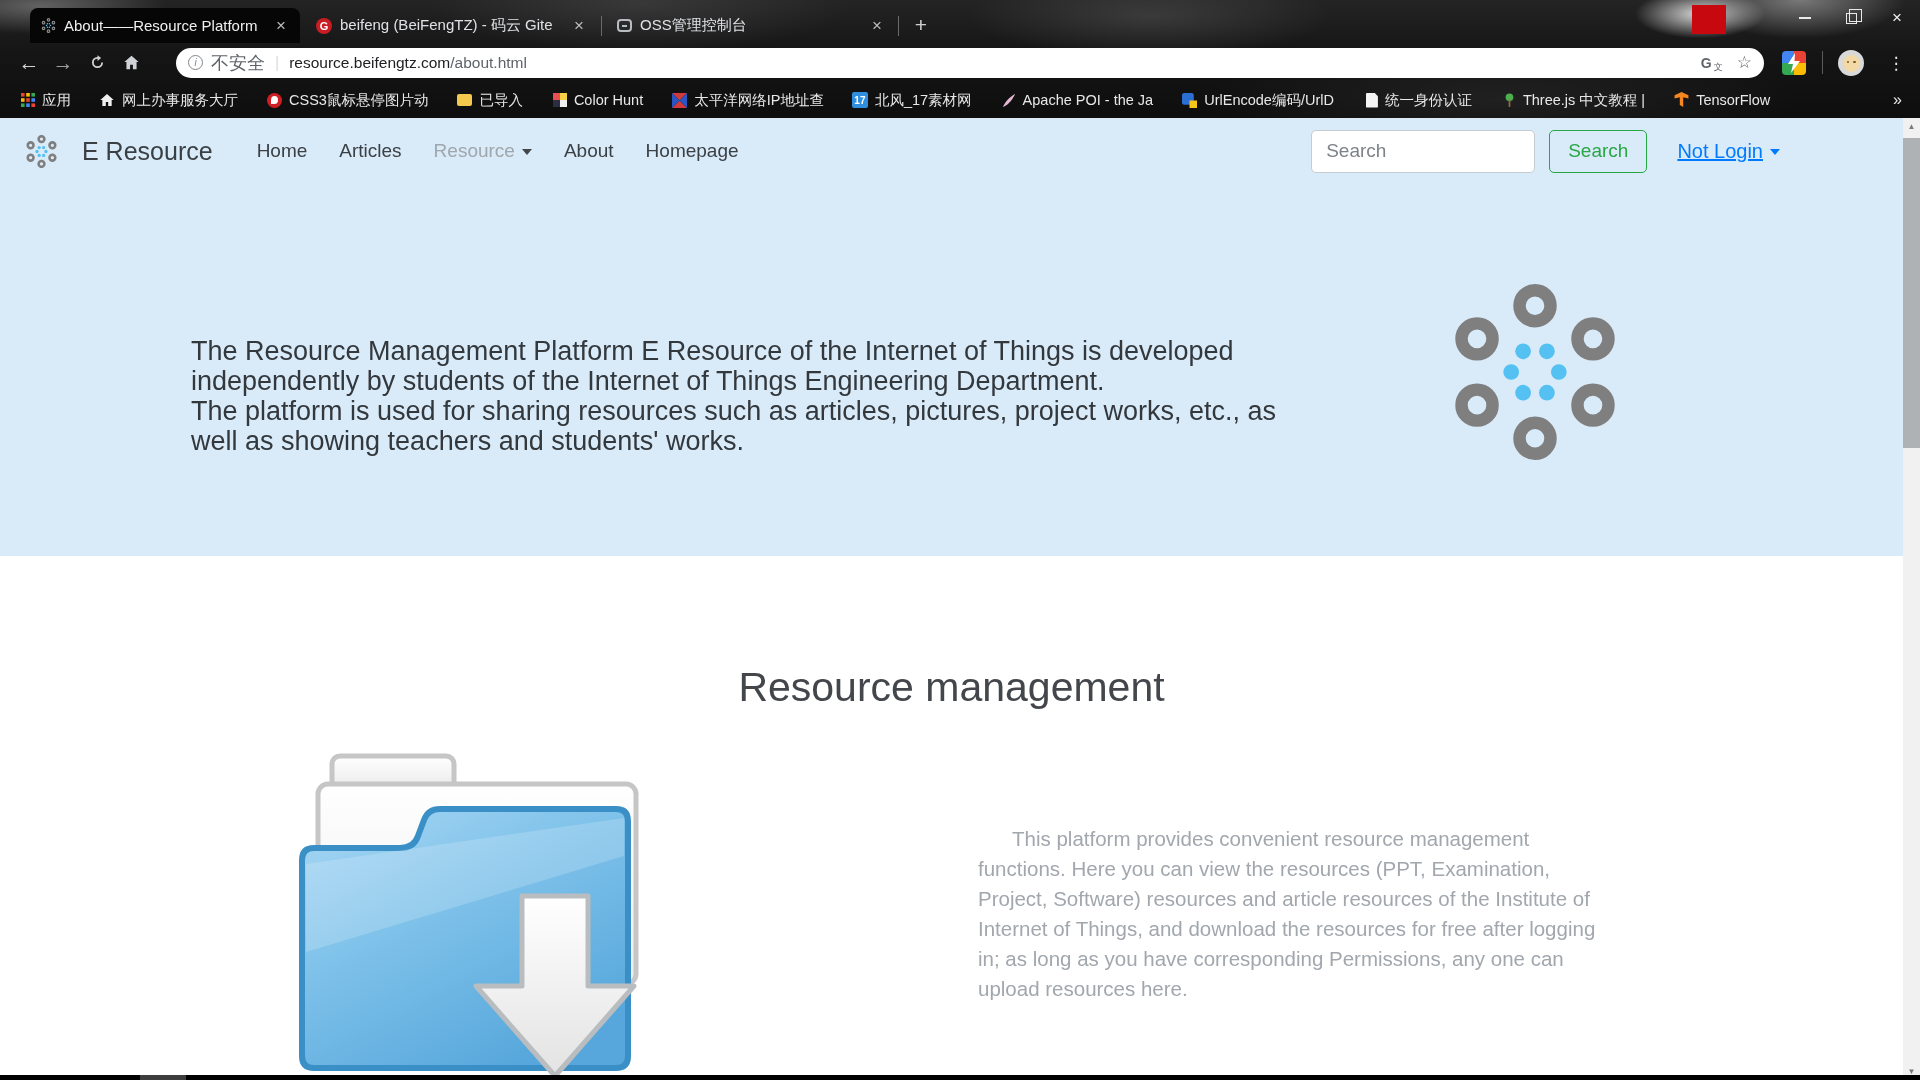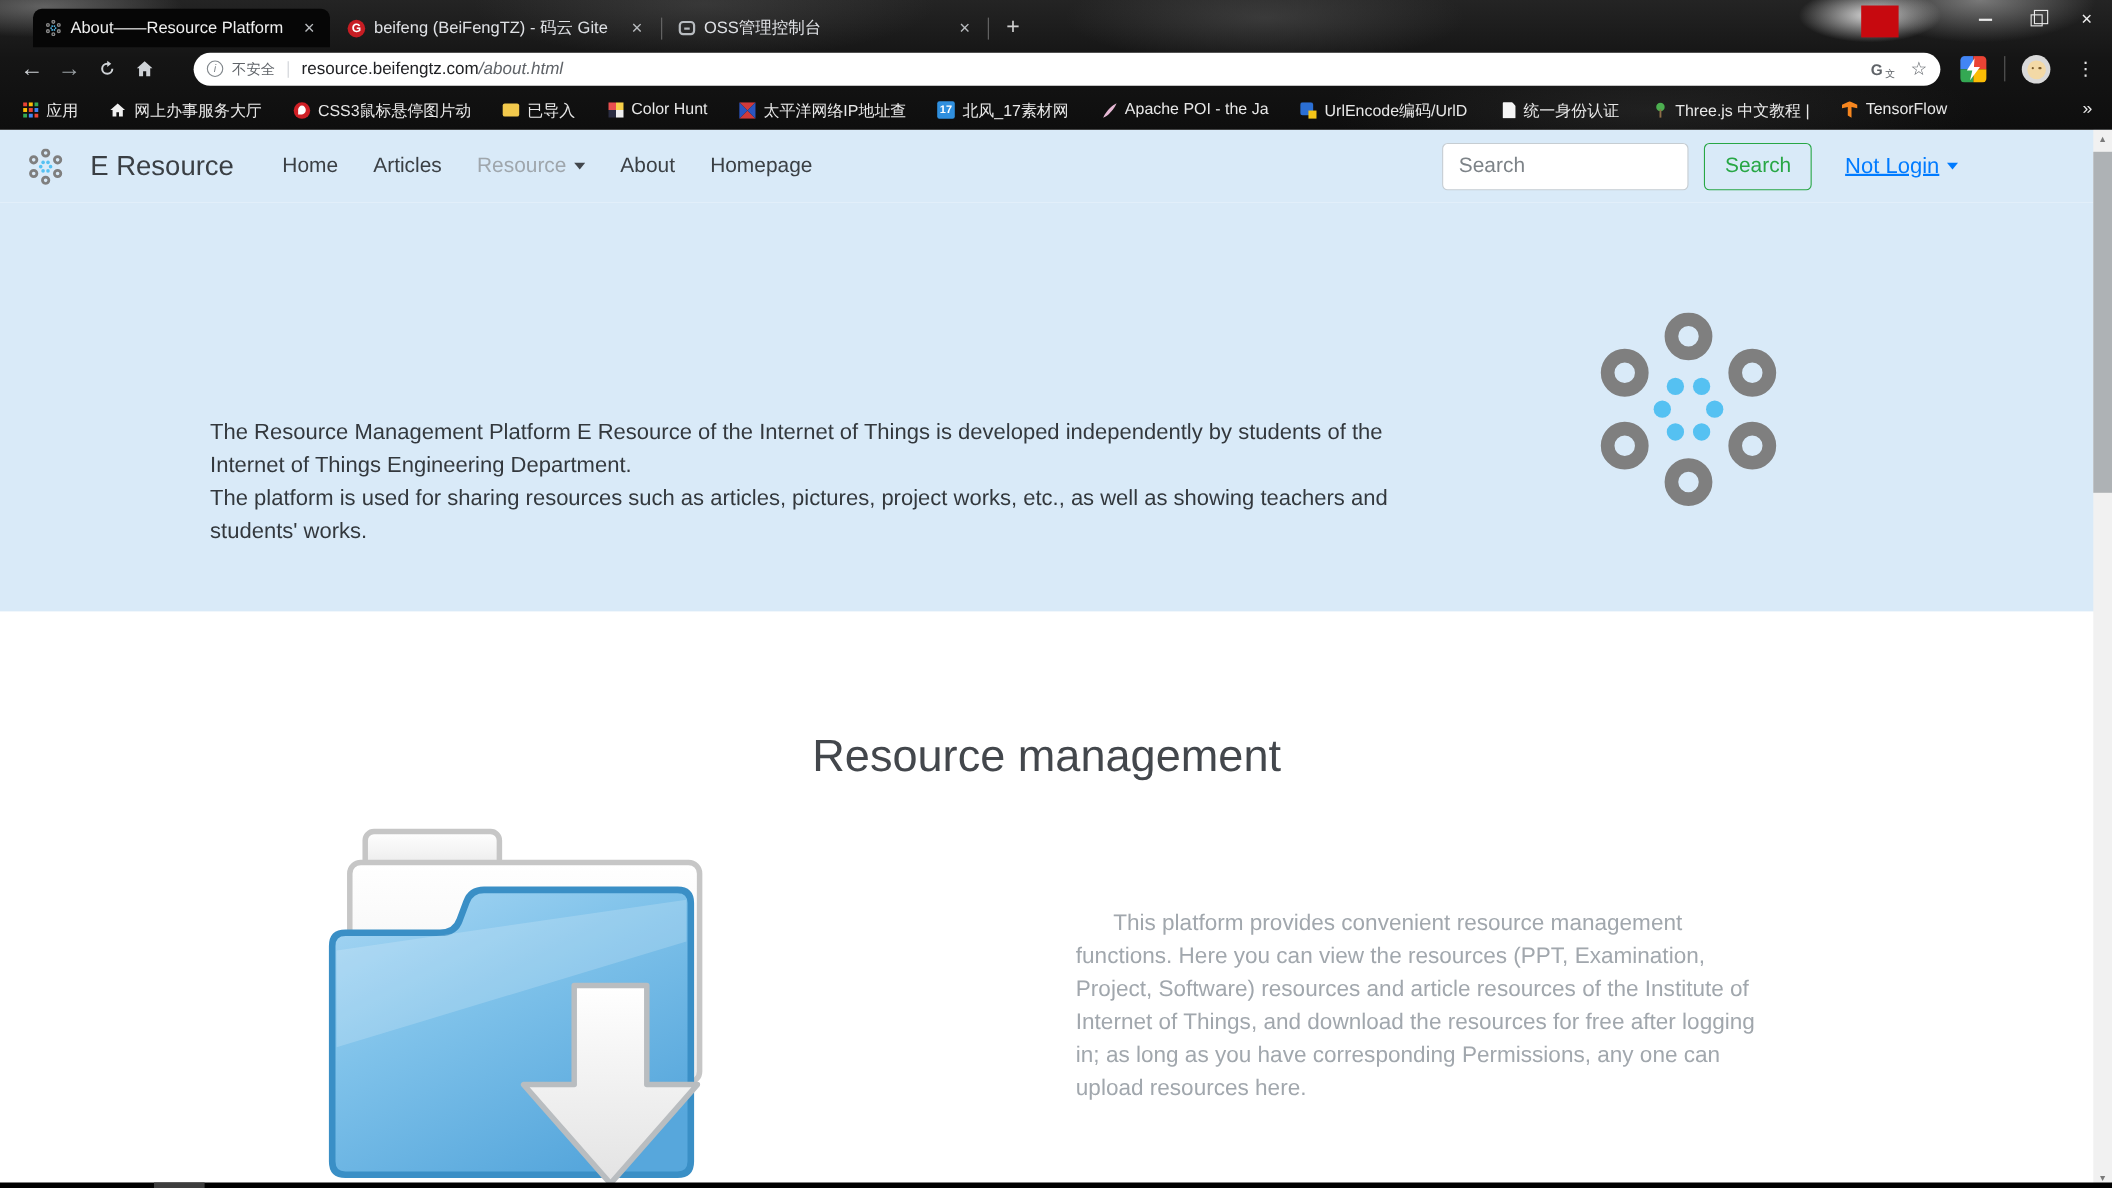--- a/index.html
+++ b/index.html
@@ -41,24 +41,24 @@
 
   
   .toolbar { position:absolute; top:43px; left:0; width:1920px; height:39px; display:flex; align-items:center; }
   .navbtn { width:34px; height:32px; display:flex; align-items:center; justify-content:center;
             font-size:21px; color:#cfd3d7; flex:none; }
   .navbtn.fwd { color:#9aa0a4; }
   .omnibox { position:absolute; left:176px; top:4.5px; width:1588px; height:30px; background:#fff;
              border-radius:15px; display:flex; align-items:center; padding:0 12px; }
   .info-ic { width:15px; height:15px; border:1.4px solid #80868b; border-radius:50%; color:#80868b;
              font-size:10px; display:flex; align-items:center; justify-content:center; font-style:italic; flex:none; }
-  .sec-label { color:#5f6368; font-size:13px; margin:0 10px 0 8px; }
+  .sec-label { color:#5f6368; font-size:18px; margin:0 10px 0 8px; }
   .omni-sep { color:#dadce0; font-size:16px; margin-right:10px; }
   .url-host { color:#202124; font-size:15.5px; }
-  .url-path { color:#5f6368; font-size:15.5px;font-style:italic; }
+  .url-path { color:#5f6368; font-size:15.5px; }
   .omni-right { margin-left:auto; display:flex; align-items:center; gap:16px; }
   .translate-ic { position:relative; color:#5f6368; font-size:14px; font-weight:bold; width:20px; }
   .translate-ic .wen { position:absolute; right:-2px; bottom:-3px; font-size:9px; font-weight:normal; }
   .star-ic { color:#5f6368; font-size:17px; }
   .ext-ic { position:absolute; left:1782px; top:8px; width:24px; height:24px; border-radius:4px; overflow:hidden;
             display:grid; grid-template-columns:1fr 1fr; grid-template-rows:1fr 1fr; }
   .ext-ic i { display:block; }
   .ext-bolt { position:absolute; left:1782px; top:8px; width:24px; height:24px; }
   .tb-sep { position:absolute; left:1822px; top:8px; width:1px; height:23px; background:#5a5a5a; }
   .avatar { position:absolute; left:1838px; top:7px; width:26px; height:26px; border-radius:50%;
@@ -98,22 +98,22 @@
   .nav-spacer { flex:1; }
   .search-input { width:224px; height:43px; border:1px solid #c6cdd2; border-radius:5px; background:#fff;
                   font-size:19px; padding:0 14px; color:#495057; outline:none; font-family:inherit; }
   .search-input::placeholder { color:#7d8388; }
   .search-btn { height:43px; padding:0 18px; margin-left:14px; border:1px solid #28a745; border-radius:5px;
                 background:transparent; color:#28a745; font-size:19px; font-family:inherit; }
   .login-link { margin-left:30px; margin-right:115px; color:#007bff; font-size:20px; white-space:nowrap;text-decoration:underline; }
 
   .hero { position:absolute; top:66px; left:0; width:1920px; height:372px; background:#d9eaf8; }
   .hero-title { position:absolute; left:191px; top:52px; font-size:57px; font-weight:400; color:#1b1e21; letter-spacing:-0.5px; }
-  .hero-text { position:absolute; left:191px; top:152px; width:1110px; font-size:20px;
-               line-height:30px; color:#33383d;margin-top:42px; }
+  .hero-text { position:absolute; left:191px; top:152px; width:1110px; font-size:27px;
+               line-height:30px; color:#33383d; }
   .hero-logo { position:absolute; left:1447px; top:100px; }
 
   .white-section { position:absolute; top:438px; left:0; width:1920px; height:524px; background:#fff; }
   .section-heading { position:absolute; top:108px; left:0; width:1903px; text-align:center;
                      font-size:41px; font-weight:400; color:#43474c; }
   .folder-art { position:absolute; left:280px; top:182px; }
   .section-body { position:absolute; left:978px; top:268px; width:628px; font-size:20.5px;
                   line-height:30px; color:#a1a7ad; text-indent:34px; }
 
   

